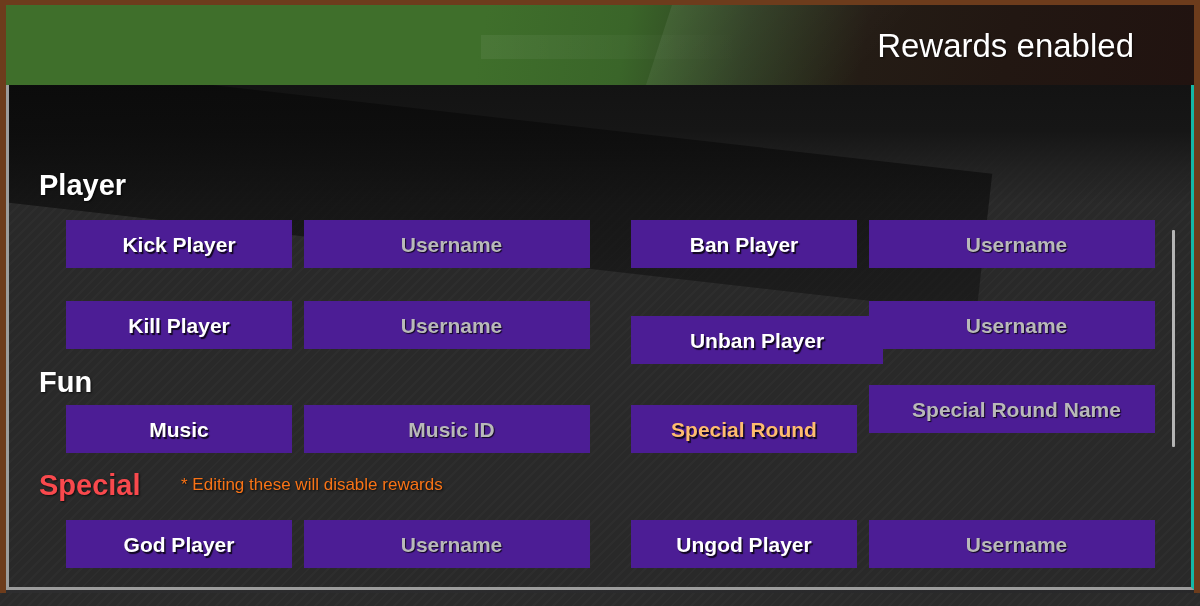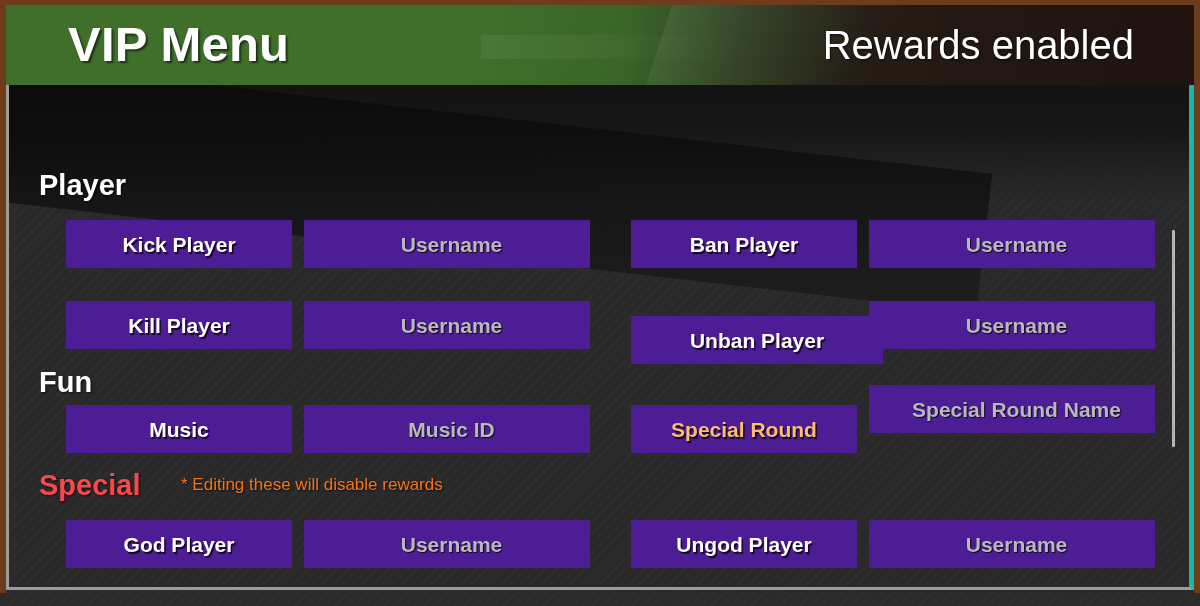--- a/index.html
+++ b/index.html
@@ -111,37 +111,37 @@
     letter-spacing: 0.2px;
     text-shadow: 2px 2px 2px rgba(0,0,0,0.55);
     white-space: nowrap;
   }
   .header-status {
     position: absolute;
     right: 60px;
     top: 50%;
     transform: translateY(-48%);
     color: #ffffff;
-    font-size: 40px;
+    font-size: 33px;
     font-weight: normal;
     text-shadow: 1px 1px 2px rgba(0,0,0,0.6);
     white-space: nowrap;
   }
 
   
   .panel {
     position: absolute;
     left: 6px;
     top: 85px;
     width: 1188px;
     height: 505px;
     overflow: hidden;
     box-sizing: border-box;
     border-left: 3px solid #9c9c9c;
-    border-right: 5px solid #14b8a6;
+    border-right: 3px solid #14b8a6;
     border-bottom: 3px solid #9c9c9c;
     background-color: #292929;
   }
   .panel-texture {
     position: absolute;
     inset: 0;
     background-image: repeating-linear-gradient(
       135deg,
       rgba(255,255,255,0.018) 0px,
       rgba(255,255,255,0.018) 2px,
@@ -276,21 +276,20 @@
 
 <div id="screen">
 
   <div class="game-backdrop">
     <div class="backdrop-brown"></div>
   </div>
 
   <div class="header">
     <div class="header-sheen"></div>
     <div class="header-sheen2"></div>
-    <div class="header-title">VIP Menu</div>
     <div class="header-status">Rewards enabled</div>
   </div>
 
   <div class="panel">
     <div class="panel-texture"></div>
     <div class="panel-shade"></div>
     <div class="panel-wedge"></div>
 
     <div class="panel-inner">
 

